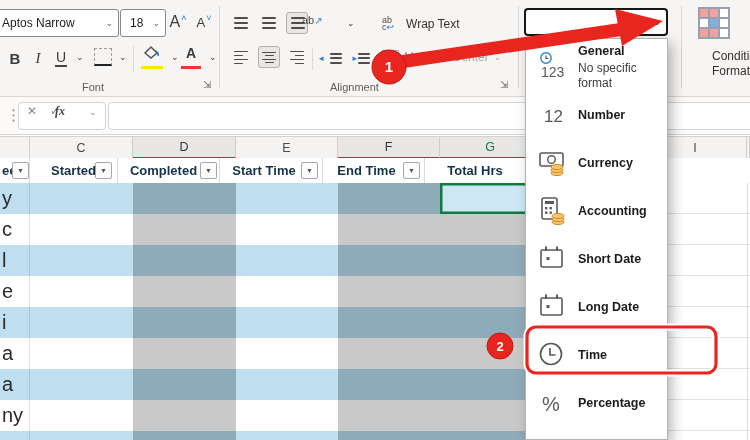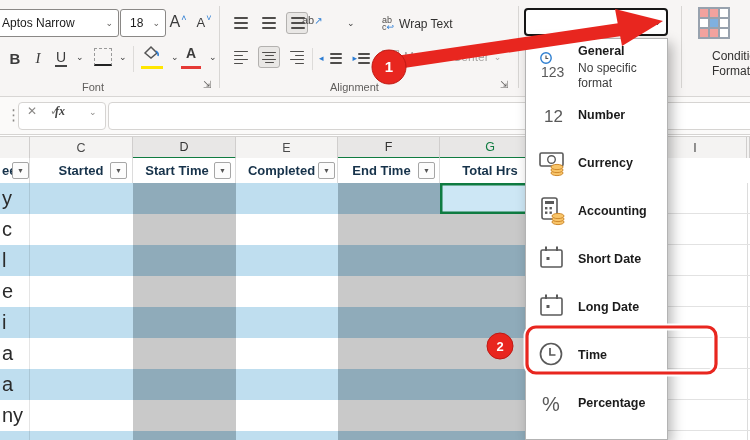--- a/index.html
+++ b/index.html
@@ -171,21 +171,21 @@
   <div class="ind" style="left:347px;top:47px">
     <span class="ar" style="left:auto;right:14px">▸</span>
     <span class="lines">
         <i></i>
         <i></i>
         <i></i>
       </span>
   </div>
   <div class="abs" style="left:382px;top:17px;display:flex;align-items:center">
     <span style="font-size:9px;color:#4f4d4b;line-height:7px">ab<br>c<span style="color:#2b7cd3">↩</span></span>
-    <span style="font-size:12px;color:#323130;margin-left:5px">Wrap Text</span>
+    <span style="font-size:12px;color:#323130;margin-left:12px">Wrap Text</span>
   </div>
   <div class="abs" style="left:382px;top:50px;display:flex;align-items:center">
     <span style="width:15px;height:12px;border:1px solid #b9b7b5;background:#eceae8;display:inline-block"></span>
     <span style="font-size:12px;color:#a8a6a4;margin-left:5px;white-space:nowrap">Merge &amp; Center</span>
     <span class="chev" style="color:#a8a6a4">⌄</span>
   </div>
   <div class="group-label" style="left:330px">Alignment</div>
   <div class="launcher" style="left:500px">⇲</div>
   <div class="vsep" style="left:518px;top:6px;height:82px"></div>
 
@@ -232,31 +232,31 @@
   <div class="lcell" style="width:103px">H</div>
   <div class="lcell" style="width:103px">I</div>
   <div class="lcell" style="flex:1"></div>
 </div>
 
 <div id="filterrow">
   <div class="fcell" style="width:30px;justify-content:flex-start;padding-left:2px">
     <span>ee</span>
     <span class="fbtn" style="right:0">▼</span>
   </div>
-  <div class="fcell" style="width:103px">
+  <div class="fcell" style="width:88px">
     <span>Started</span>
     <span class="fbtn" style="right:5px">▼</span>
+  </div>
+  <div class="fcell" style="width:102px">
+    <span style="margin-right:10px">Completed</span>
+    <span class="fbtn" style="right:2px">▼</span>
   </div>
   <div class="fcell" style="width:103px">
     <span style="margin-right:14px">Start Time</span>
     <span class="fbtn" style="right:4px">▼</span>
-  </div>
-  <div class="fcell" style="width:102px">
-    <span style="margin-right:10px">Completed</span>
-    <span class="fbtn" style="right:2px">▼</span>
   </div>
   <div class="fcell" style="width:102px">
     <span style="margin-right:14px">End Time</span>
     <span class="fbtn" style="right:4px">▼</span>
   </div>
   <div class="fcell" style="width:101px">
     <span>Total Hrs</span>
   </div>
   <div class="fcell" style="flex:1;border-right:none"></div>
 </div>

